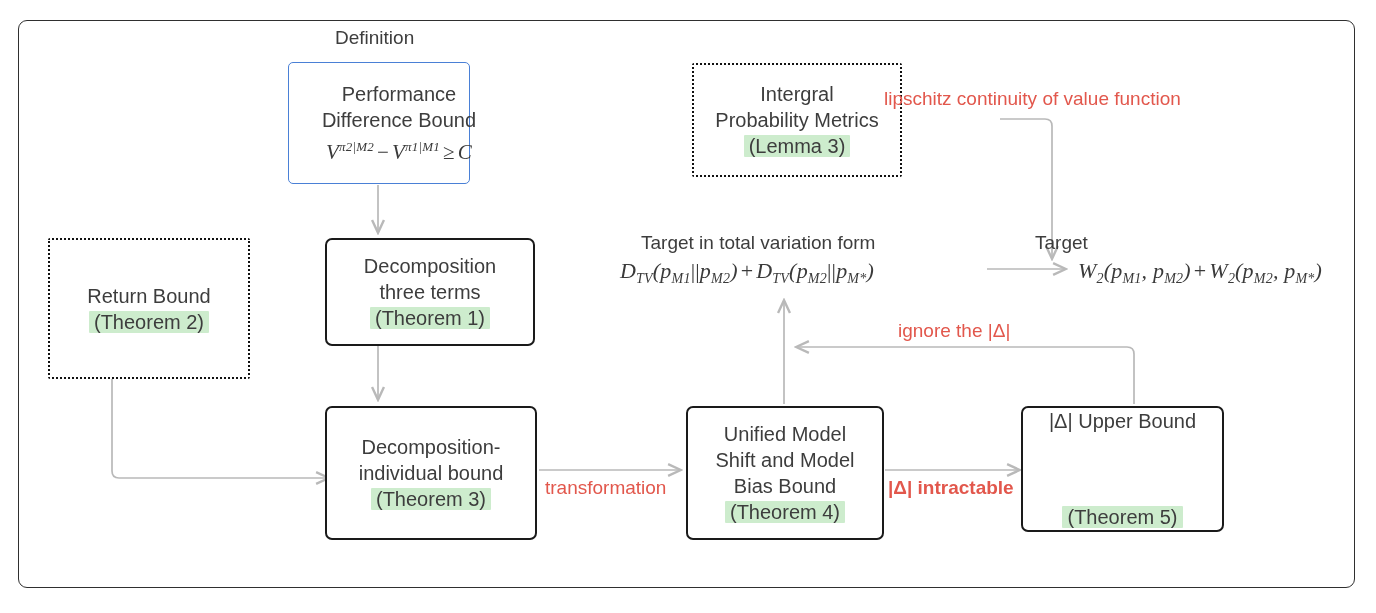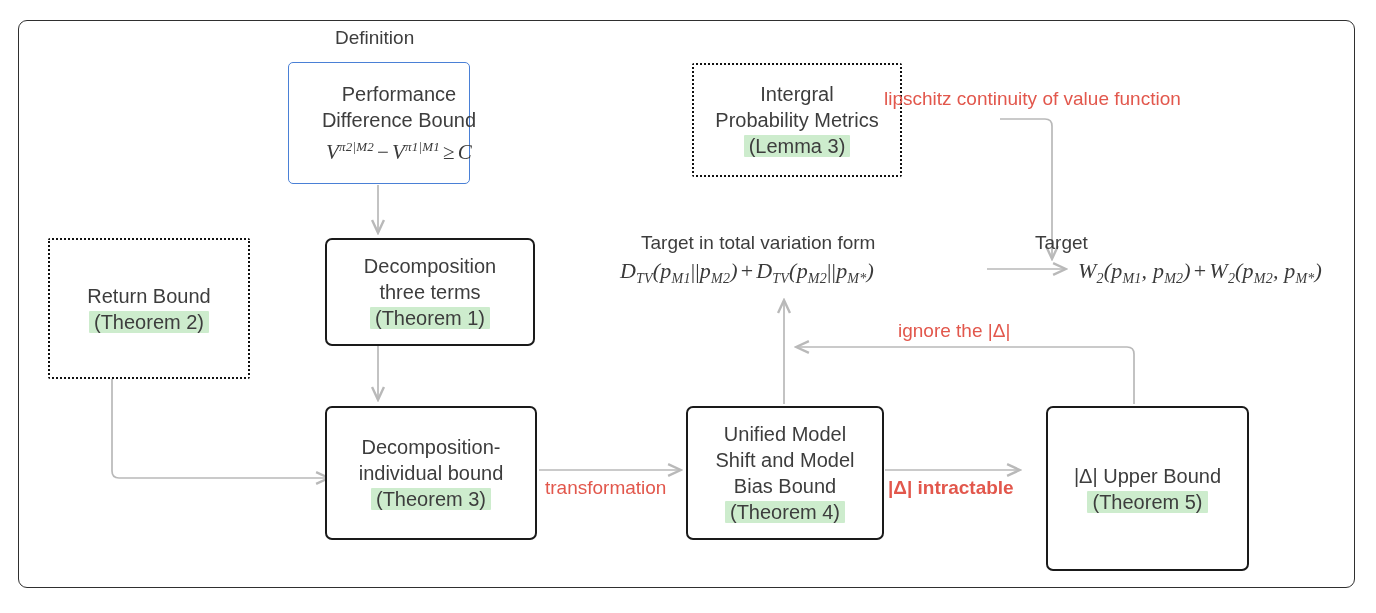--- a/index.html
+++ b/index.html
@@ -96,17 +96,17 @@
 
   <div class="node solid" style="left:686px;top:406px;width:198px;height:134px;">
     <div class="line">Unified Model</div>
     <div class="line">Shift and Model</div>
     <div class="line">Bias Bound</div>
     <div class="line"><span class="hl">(Theorem 4)</span></div>
   </div>
 
   <div class="redlbl" style="left:888px;top:477px;font-weight:bold;">|Δ| intractable</div>
 
-  <div class="node solid" style="left:1046px;top:406px;width:203px;height:165px;">
+  <div class="node solid" style="left:1021px;top:406px;width:203px;height:126px;justify-content:space-between;">
     <div class="line">|Δ| Upper Bound</div>
     <div class="line"><span class="hl">(Theorem 5)</span></div>
   </div>
 </div>
 
 </body></html>

